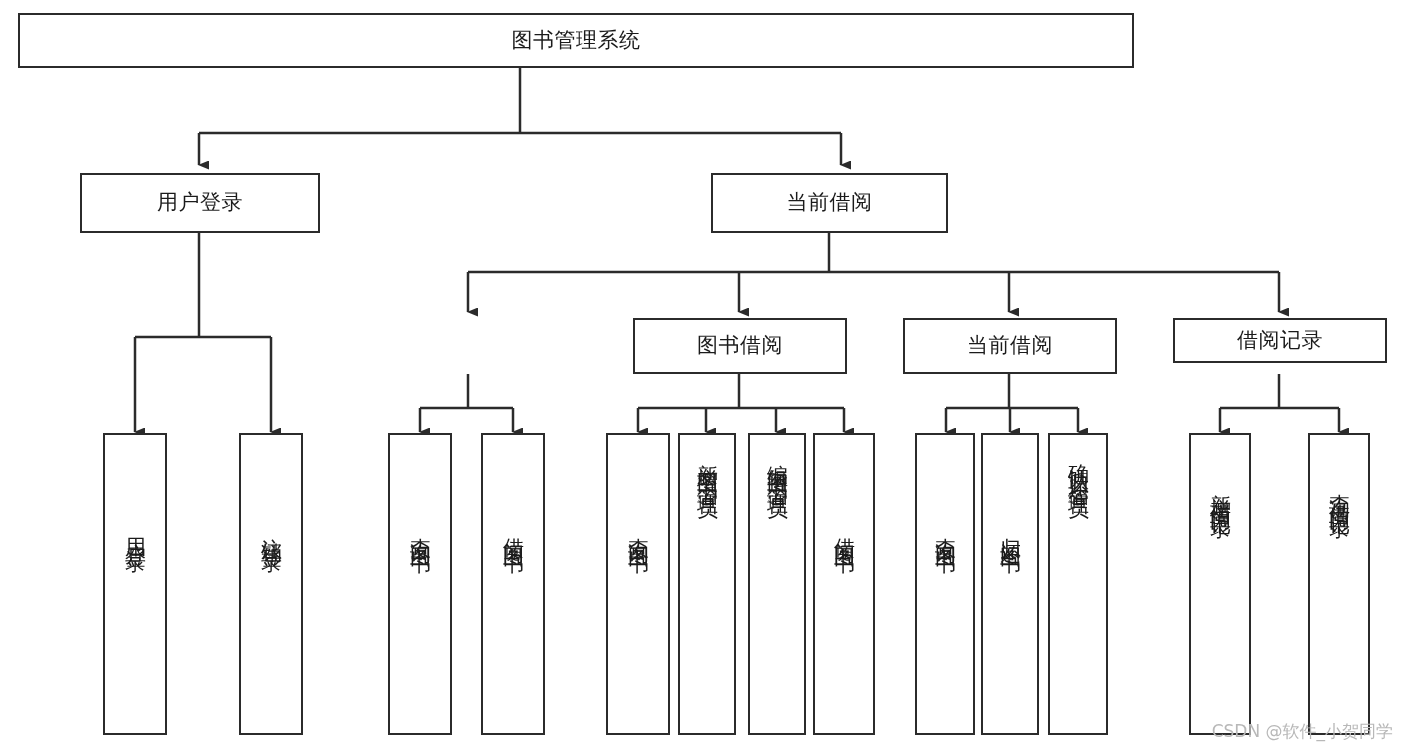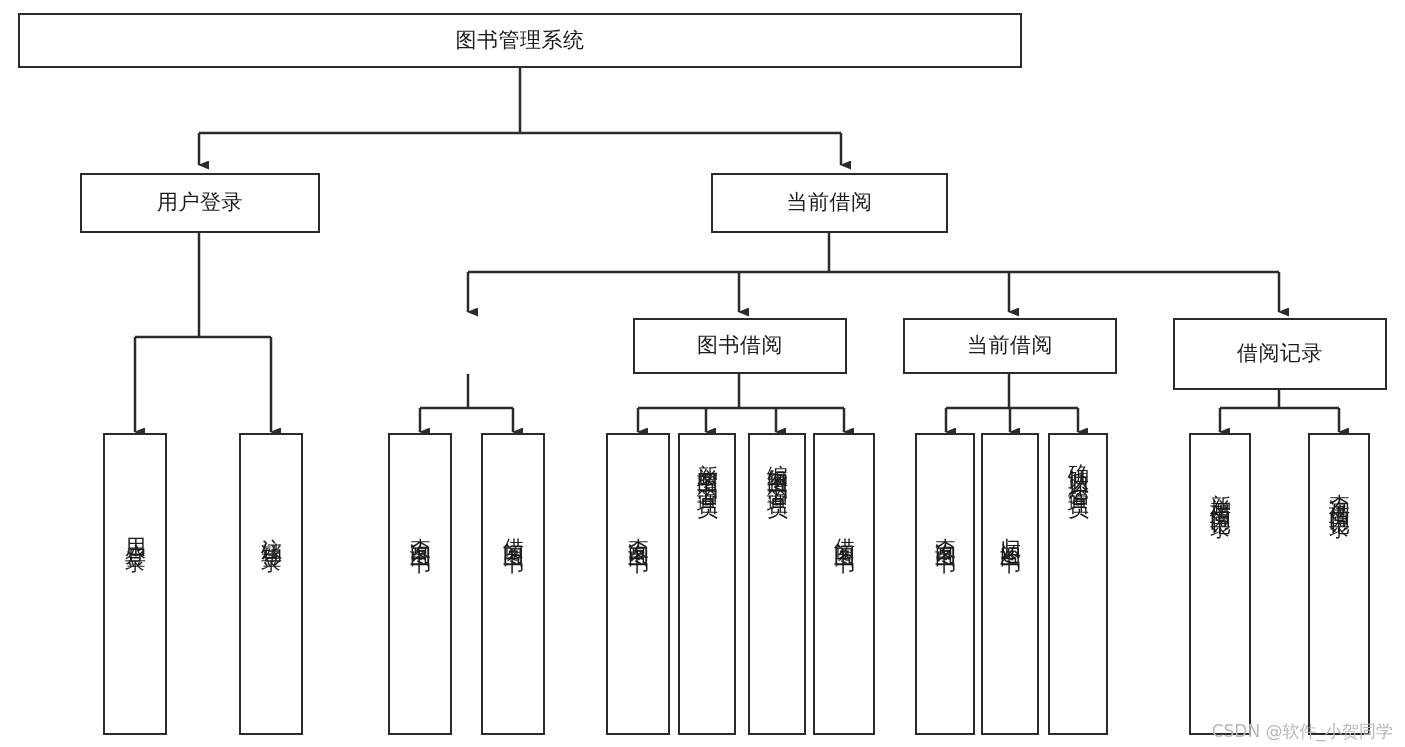--- a/index.html
+++ b/index.html
@@ -116,42 +116,42 @@
       <path d="M1010,408 L1010,432" marker-end="url(#arrowhead)"></path>
       <path d="M1078,408 L1078,432" marker-end="url(#arrowhead)"></path>
 
       <path d="M1279,374 L1279,408"></path>
       <path d="M1220,408 L1339,408"></path>
       <path d="M1220,408 L1220,432" marker-end="url(#arrowhead)"></path>
       <path d="M1339,408 L1339,432" marker-end="url(#arrowhead)"></path>
     </g>
   </svg>
 
-  <div class="node-box" style="left:18px; top:13px; width:1004px; height:55px;">
+  <div class="node-box" style="left:18px; top:13px; width:1116px; height:55px;">
     <span class="node-label-h">图书管理系统</span>
   </div>
 
   <div class="node-box" style="left:80px; top:173px; width:240px; height:60px;">
     <span class="node-label-h">用户登录</span>
   </div>
 
   <div class="node-box" style="left:711px; top:173px; width:237px; height:60px;">
     <span class="node-label-h">当前借阅</span>
   </div>
 
 
   <div class="node-box" style="left:633px; top:318px; width:214px; height:56px;">
     <span class="node-label-h">图书借阅</span>
   </div>
 
   <div class="node-box" style="left:903px; top:318px; width:214px; height:56px;">
     <span class="node-label-h">当前借阅</span>
   </div>
 
-  <div class="node-box" style="left:1173px; top:318px; width:214px; height:72px;">
+  <div class="node-box" style="left:1173px; top:318px; width:214px; height:45px;">
     <span class="node-label-h">借阅记录</span>
   </div>
 
   <div class="node-box vertical" style="left:103px; top:433px; width:64px; height:302px; padding-top:86px;">
     <span class="node-label-v">用户登录</span>
   </div>
 
   <div class="node-box vertical" style="left:239px; top:433px; width:64px; height:302px; padding-top:86px;">
     <span class="node-label-v">注销登录</span>
   </div>

